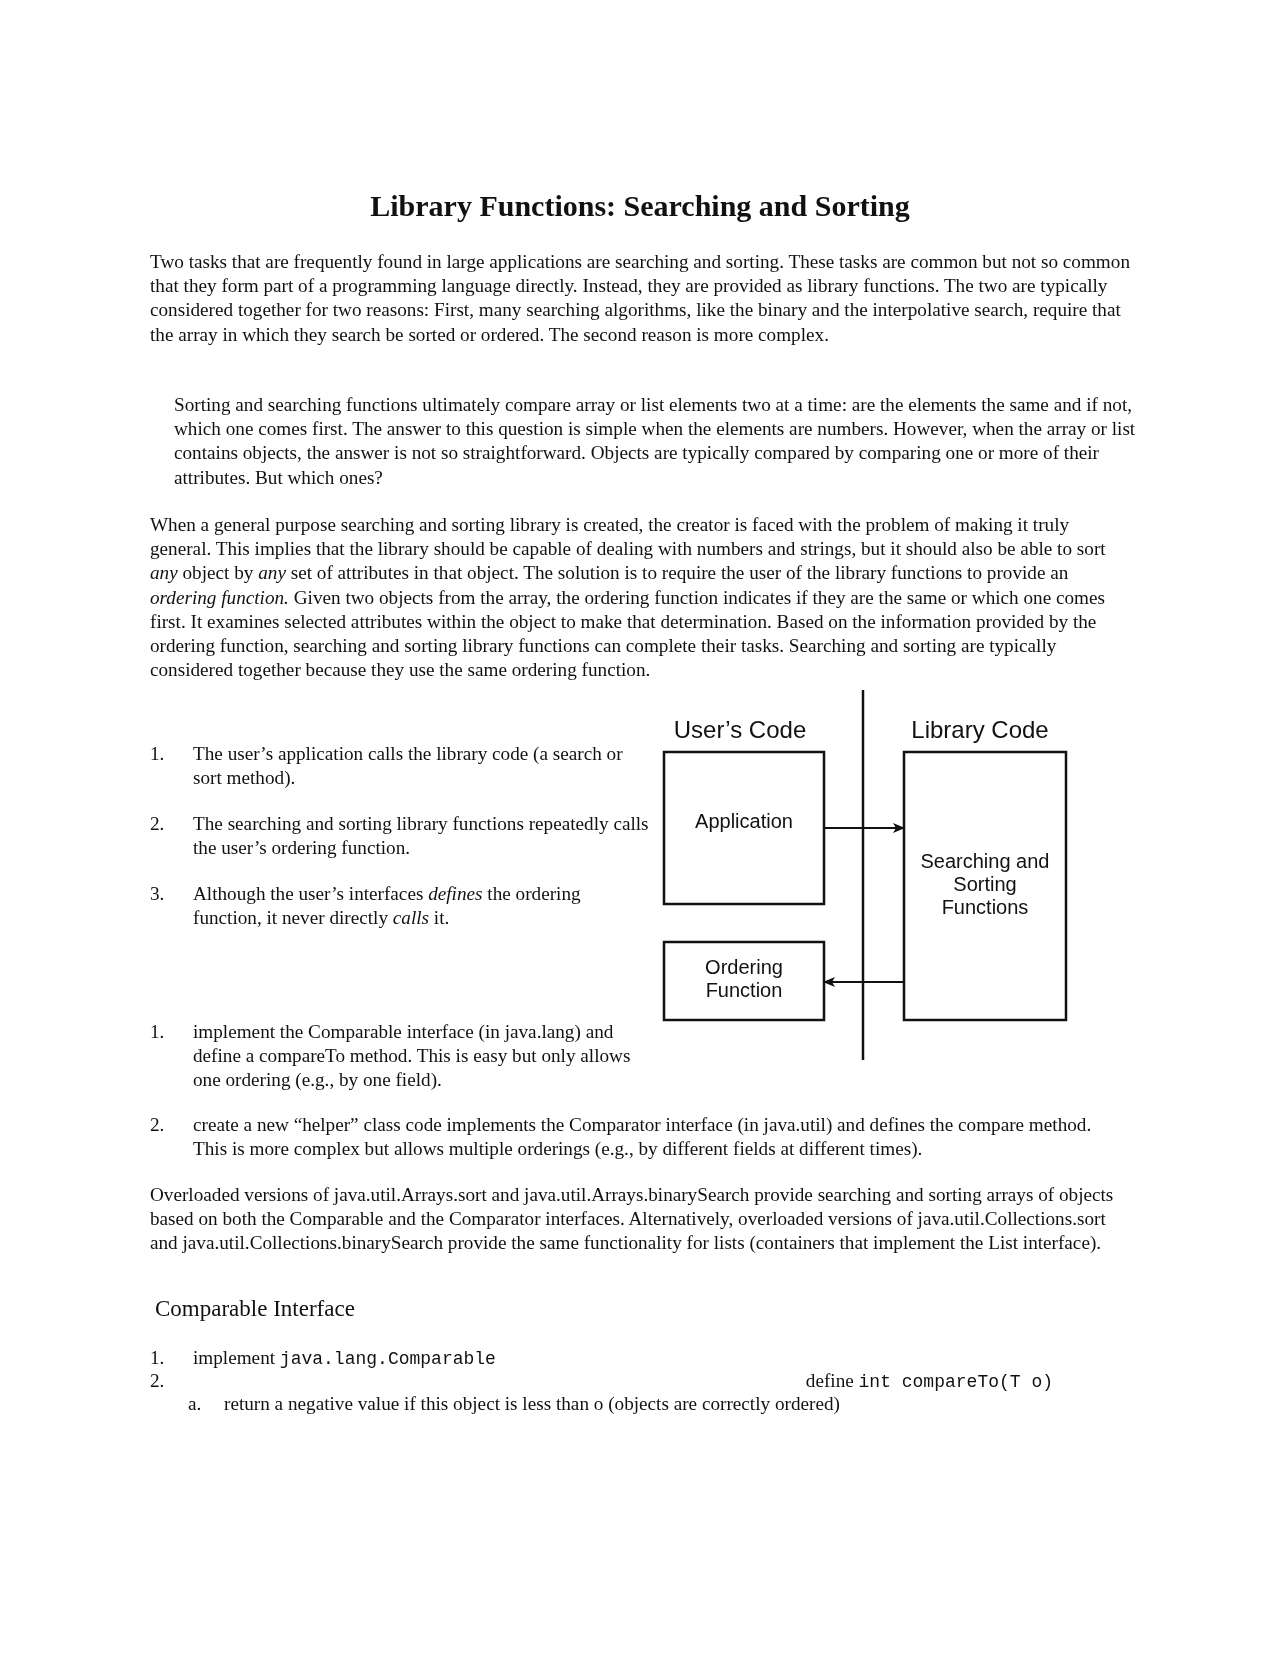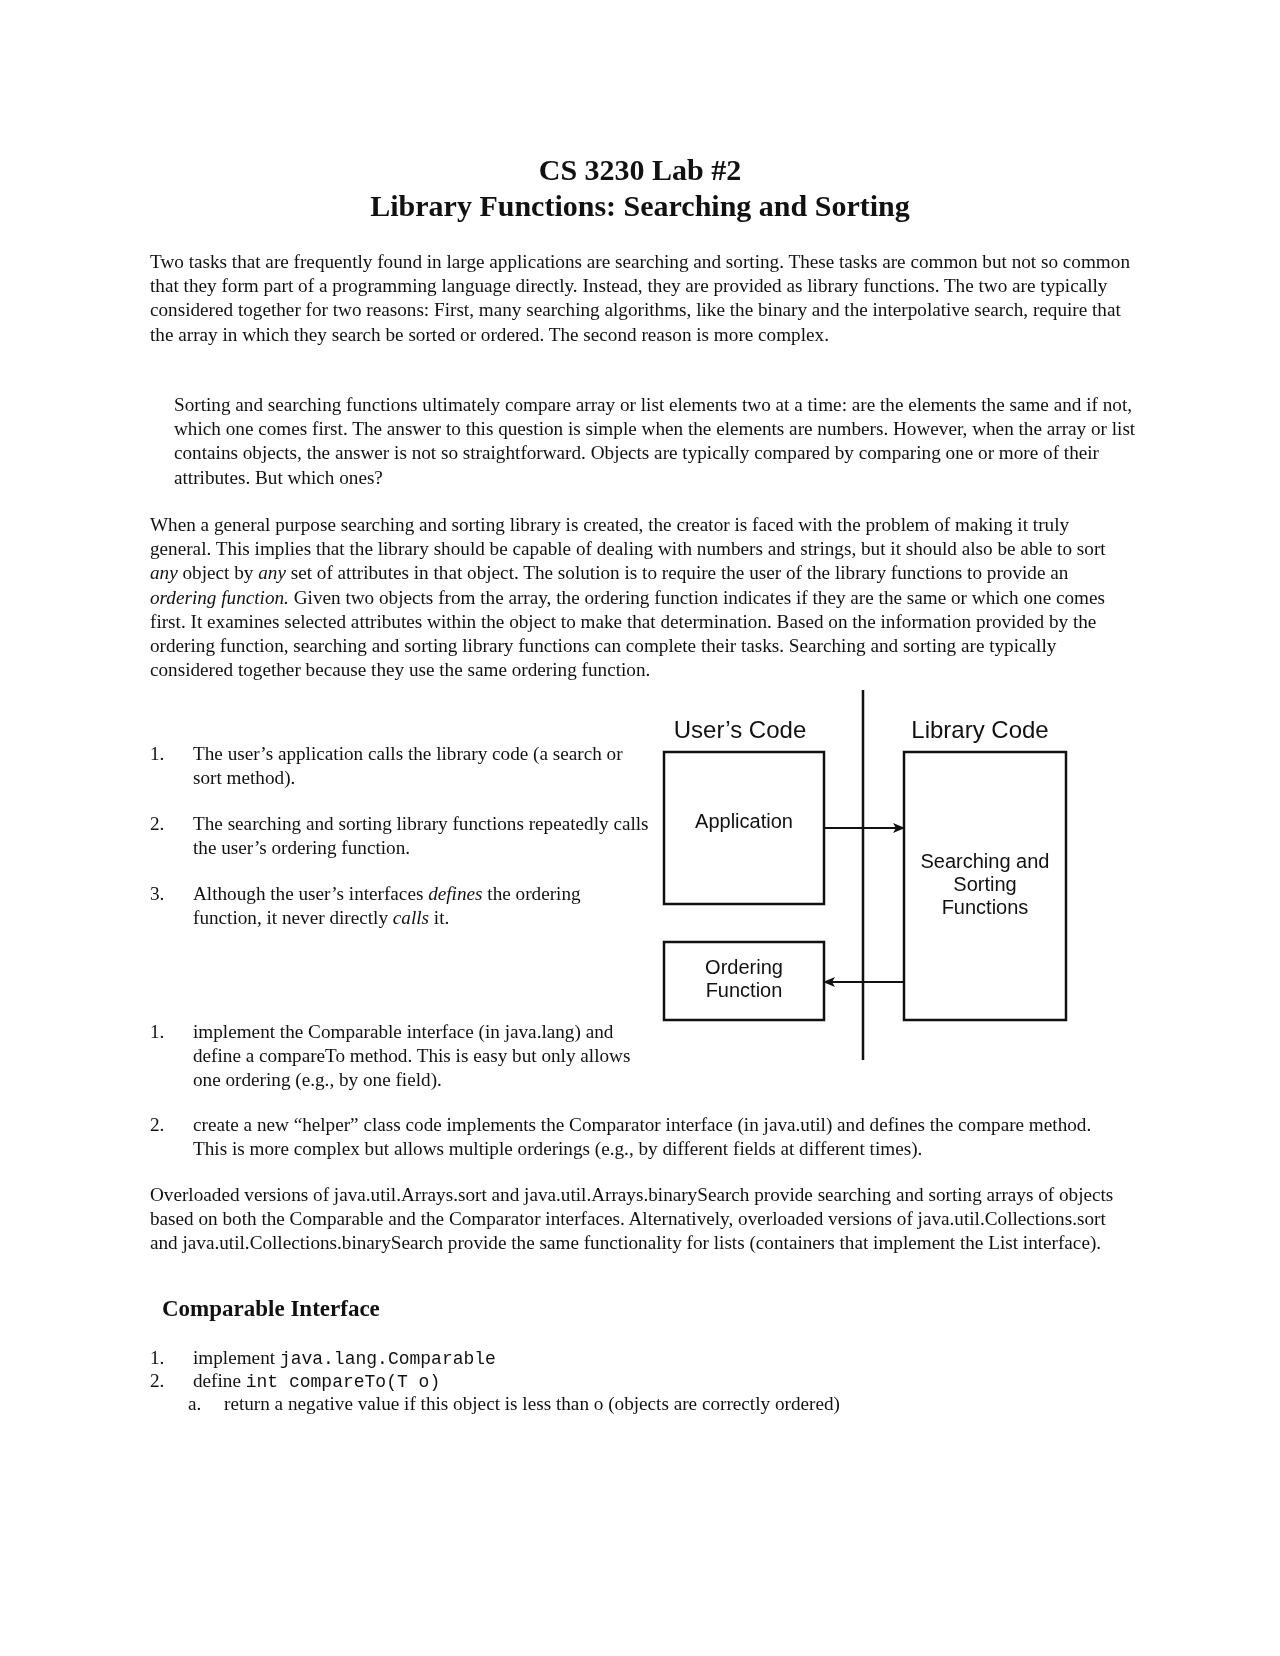--- a/index.html
+++ b/index.html
@@ -12,30 +12,29 @@
   .t2 { top: 188px; }
   .para { position: absolute; left: 150px; width: 980px; font-size: 19.2px; line-height: 24.2px; margin: 0; }
   .p1 { top: 250px; }
   .p2 { top: 393px; margin-left: 24px; }
   .p3 { top: 513px; }
   .col { position: absolute; left: 150px; width: 520px; font-size: 19.2px; line-height: 24.2px; }
   .li { position: absolute; left: 150px; font-size: 19.2px; line-height: 24.2px; }
   .li .num { position: absolute; left: 0; top: 0; }
   .li .txt { position: absolute; left: 43px; top: 0; }
   .mono { font-family: "Liberation Mono", monospace; font-size: 18px; }
-  .h2 { position: absolute; left: 162px; top: 1358px; font-weight: bold; font-size: 23px; text-align: right; }
+  .h2 { position: absolute; left: 155px; top: 1358px; font-weight: normal; font-size: 23px; text-align: right; }
   .diagram { position: absolute; left: 690px; top: 725px; width: 420px; height: 390px; }
   .diagram text { font-family: "Liberation Sans", sans-serif; fill: #111; }
 </style>
 </head>
 <body>
 
 <div class="page">
 
-  <div class="title t1">CS 3230 Lab #2</div>
   <div class="title t2">Library Functions: Searching and Sorting</div>
 
   <p class="para p1">Two tasks that are frequently found in large applications are searching and sorting.  These tasks are common but not so common that they form part of a programming language directly.  Instead, they are provided as library functions.  The two are typically considered together for two reasons: First, many searching algorithms, like the binary and the interpolative search, require that the array in which they search be sorted or ordered.  The second reason is more complex.</p>
   <p class="para p2">Sorting and searching functions ultimately compare array or list elements two at a time: are the elements the same and if not, which one comes first.  The answer to this question is simple when the elements are numbers.  However, when the array or list contains objects, the answer is not so straightforward.  Objects are typically compared by comparing one or more of their attributes.  But which ones?</p>
   <p class="para p3"><span>When a general purpose searching and sorting library is created, the creator is faced with the problem of making it truly general.  This implies that the library should be capable of dealing with numbers and strings, but it should also be able to sort </span><i>any</i><span> object by </span><i>any</i><span> set of attributes in that object.  The solution is to require the user of the library functions to provide an </span><i>ordering function.</i><span>  Given two objects from the array, the ordering function indicates if they are the same or which one comes first.  It examines selected attributes within the object to make that determination.  Based on the information provided by the ordering function, searching and sorting library functions can complete their tasks.  Searching and sorting are typically considered together because they use the same ordering function.</span></p>
 
 
   <div class="li" style="top:742px; width:500px;">
     <span class="num">1.</span>
     <span class="txt" style="width:460px;">The user’s application calls the library code (a search or sort method).</span>
@@ -62,21 +61,21 @@
   <p class="para" style="top:1183px;">Overloaded versions of java.util.Arrays.sort and java.util.Arrays.binarySearch provide searching and sorting arrays of objects based on both the Comparable and the Comparator interfaces.  Alternatively, overloaded versions of java.util.Collections.sort and java.util.Collections.binarySearch provide the same functionality for lists (containers that implement the List interface).</p>
 
   <div class="h2" style="top:1296px;">Comparable Interface</div>
 
   <div class="li" style="top:1346px; width:900px;">
     <span class="num">1.</span>
     <span class="txt" style="width:860px;"><span>implement </span><span class="mono">java.lang.Comparable</span></span>
   </div>
   <div class="li" style="top:1369px; width:900px;">
     <span class="num">2.</span>
-    <span class="txt" style="width:860px;"><span>define </span><span class="mono">int compareTo(T o)</span></span>
+    <span class="txt" style="width:860px;text-align:right;"><span>define </span><span class="mono">int compareTo(T o)</span></span>
   </div>
   <div class="li" style="left:188px; top:1392px; width:900px;">
     <span class="num">a.</span>
     <span class="txt" style="left:36px; width:860px;">return a negative value if this object is less than o (objects are correctly ordered)</span>
   </div>
 
   <svg class="diagram" style="left:660px; top:690px; width:460px; height:380px;" viewBox="0 0 460 380">
     <defs>
       <marker id="arrowhead" markerWidth="12" markerHeight="10" refX="11" refY="5" orient="auto" markerUnits="userSpaceOnUse">
         <path d="M0,0 L12,5 L0,10 L3,5 Z" fill="#111"></path>

